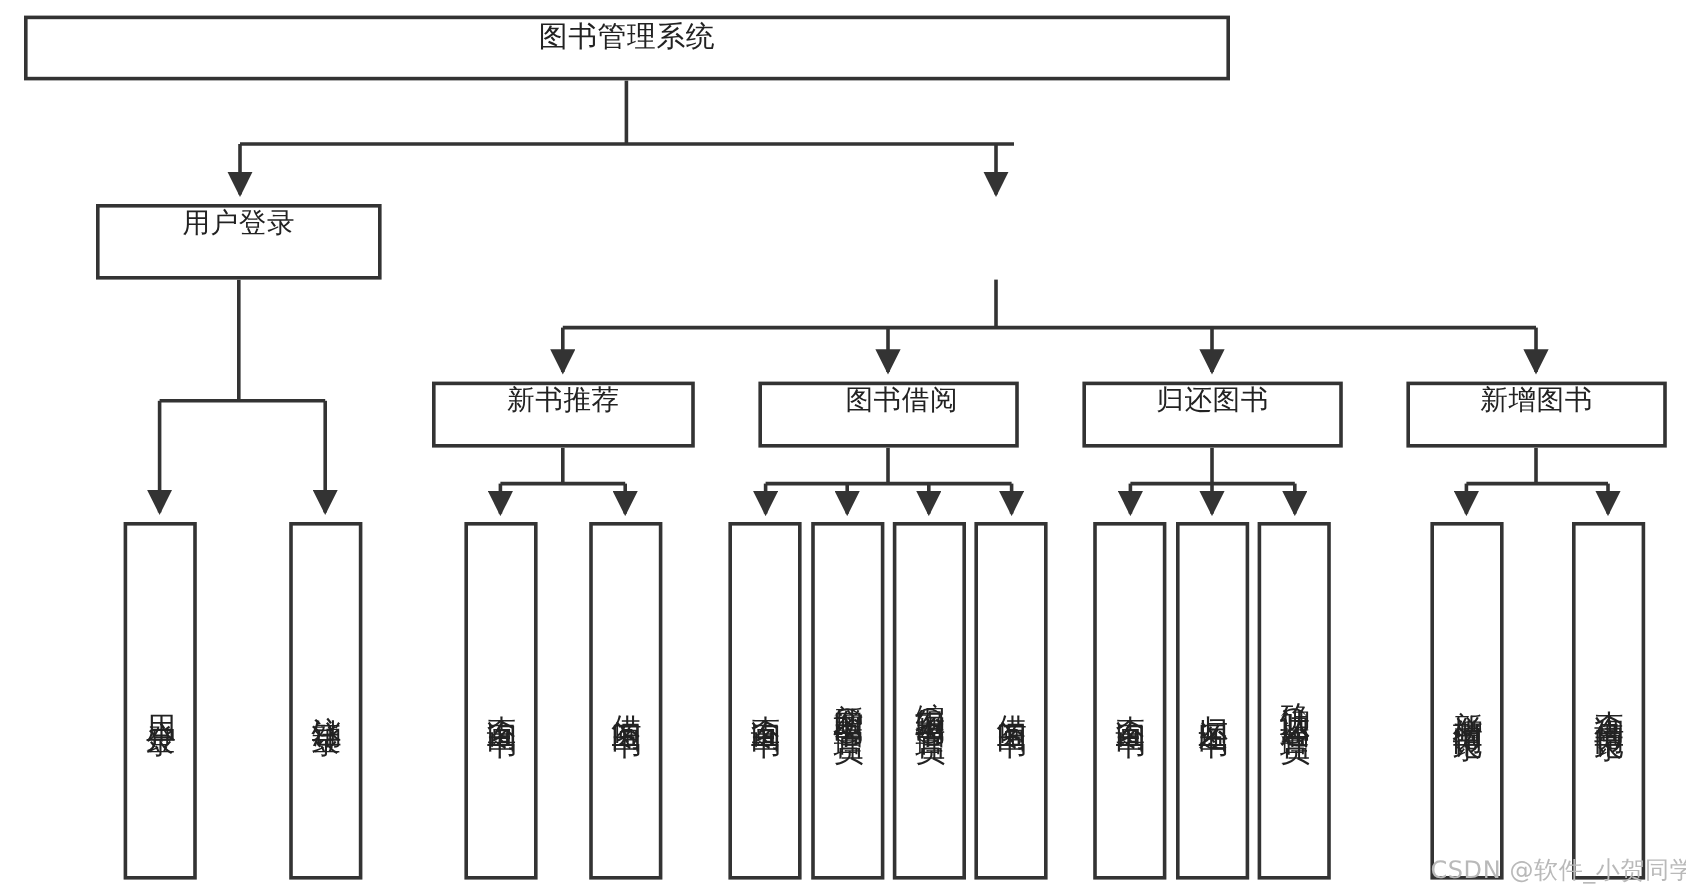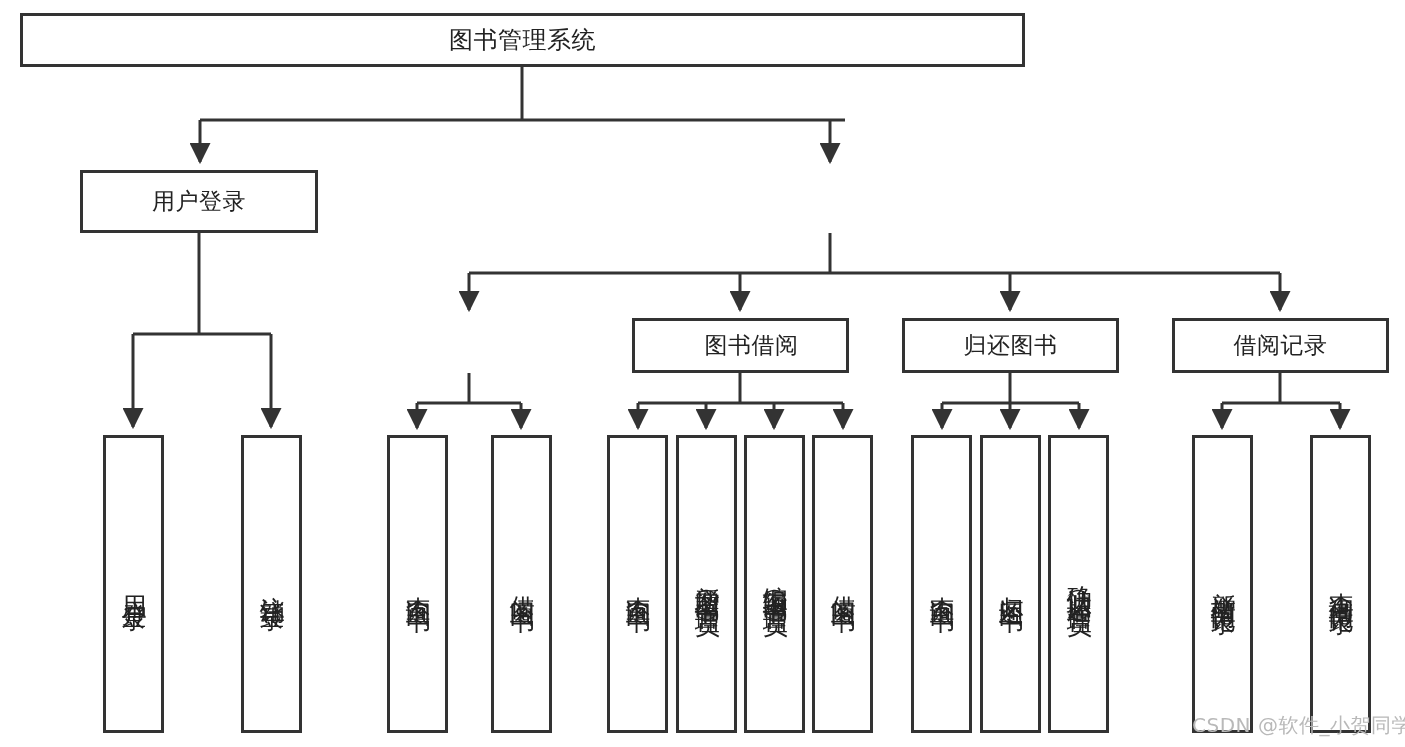--- a/index.html
+++ b/index.html
@@ -27,21 +27,21 @@
     width: 1405px;
     height: 747px;
     pointer-events: none;
   }
   .node {
     position: absolute;
     box-sizing: border-box;
     background: #ffffff;
     border: 3px solid #333333;
     display: flex;
-    align-items: center;
+    align-items: flex-start;
     justify-content: center;
     overflow: hidden;
   }
   .node .node-label {
     color: #222222;
     line-height: 1.18;
     text-align: center;
     white-space: pre;
   }
   .node.horiz .node-label {
@@ -129,28 +129,31 @@
   </svg>
 
   <div class="node horiz root" style="left:20px; top:13px; width:1005px; height:54px;">
     <span class="node-label">图书管理系统</span>
   </div>
 
   <div class="node horiz" style="left:80px; top:170px; width:238px; height:63px;">
     <span class="node-label">用户登录</span>
   </div>
 
+  <div class="node horiz" style="left:360px; top:318px; width:219px; height:55px;">
+    <span class="node-label">新书推荐</span>
+  </div>
   <div class="node horiz" style="left:632px; top:318px; width:217px; height:55px;padding-left:22px;">
     <span class="node-label">图书借阅</span>
   </div>
   <div class="node horiz" style="left:902px; top:318px; width:217px; height:55px;">
     <span class="node-label">归还图书</span>
   </div>
   <div class="node horiz" style="left:1172px; top:318px; width:217px; height:55px;">
-    <span class="node-label">借阅记录</span>
+    <span class="node-label">新增图书</span>
   </div>
 
   <div class="node vert" style="left:103px; top:435px; width:61px; height:298px;">
     <span class="node-label">用户登录</span>
   </div>
   <div class="node vert" style="left:241px; top:435px; width:61px; height:298px;">
     <span class="node-label">注销登录</span>
   </div>
 
   <div class="node vert" style="left:387px; top:435px; width:61px; height:298px;">

